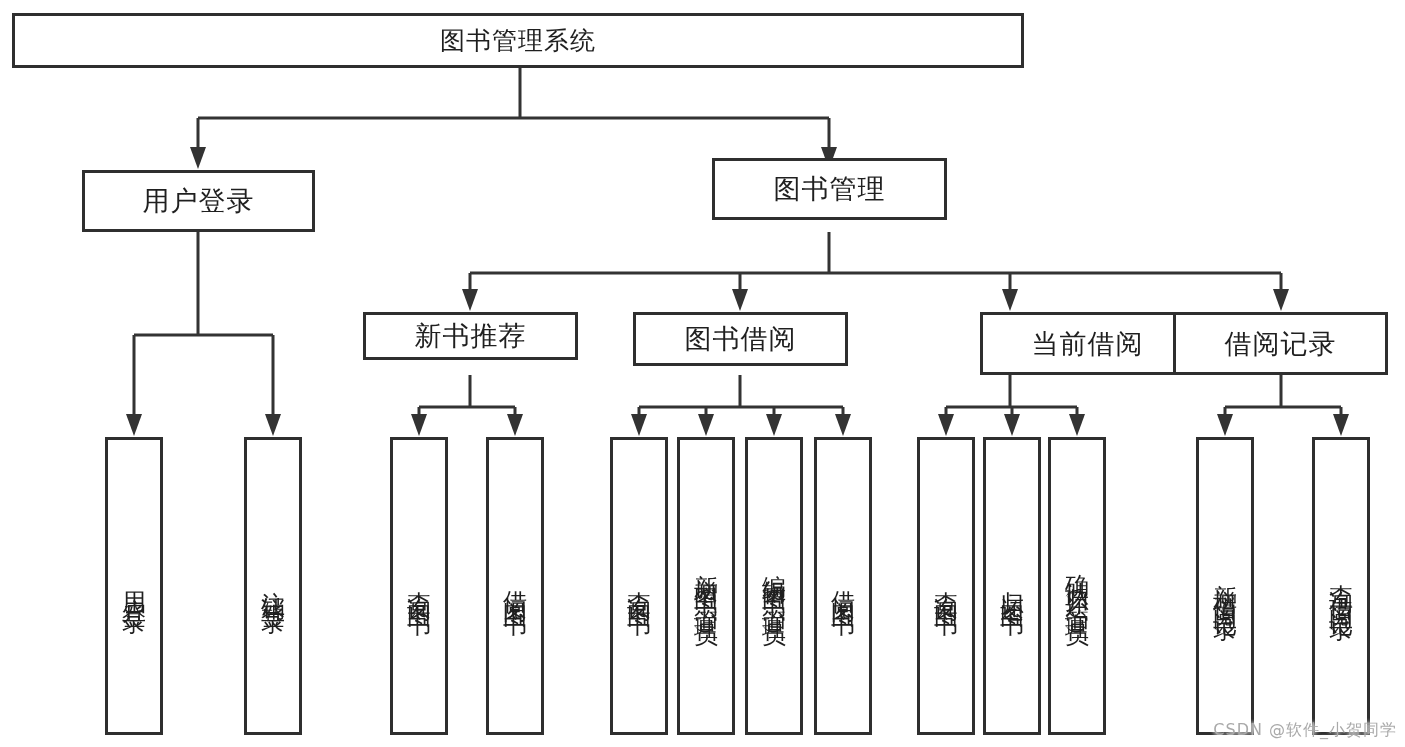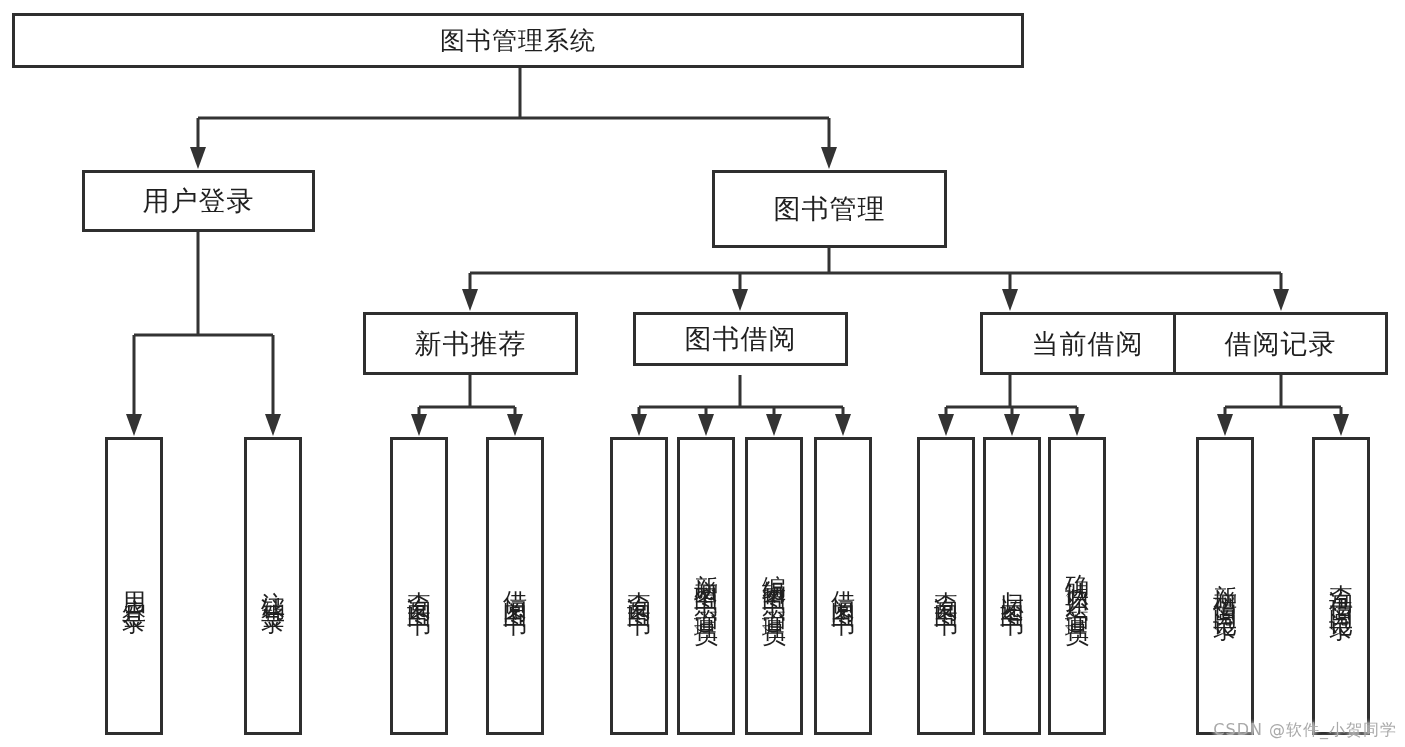--- a/index.html
+++ b/index.html
@@ -100,23 +100,23 @@
       <polygon points="1069,414 1085,414 1077,436"></polygon>
 
       <polygon points="1217,414 1233,414 1225,436"></polygon>
       <polygon points="1333,414 1349,414 1341,436"></polygon>
     </g>
   </svg>
 
   <div class="box root-box" style="left:12px; top:13px; width:1012px; height:55px;">图书管理系统</div>
 
   <div class="box h-box" style="left:82px; top:170px; width:233px; height:62px;">用户登录</div>
-  <div class="box h-box" style="left:712px; top:170px; width:235px; height:78px;">图书管理</div>
+  <div class="box h-box" style="left:712px; top:158px; width:235px; height:62px;">图书管理</div>
 
-  <div class="box h-box" style="left:363px; top:312px; width:215px; height:63px;">新书推荐</div>
+  <div class="box h-box" style="left:363px; top:312px; width:215px; height:48px;">新书推荐</div>
   <div class="box h-box" style="left:633px; top:312px; width:215px; height:54px;">图书借阅</div>
   <div class="box h-box" style="left:936px; top:312px; width:215px; height:63px;margin-left:44px;">当前借阅</div>
   <div class="box h-box" style="left:1173px; top:312px; width:215px; height:63px;text-align:right;">借阅记录</div>
 
   <div class="box leaf-box" style="left:105px; top:437px; width:58px; height:298px;">
     <span class="vtext">用户登录</span>
   </div>
   <div class="box leaf-box" style="left:244px; top:437px; width:58px; height:298px;">
     <span class="vtext">注销登录</span>
   </div>

